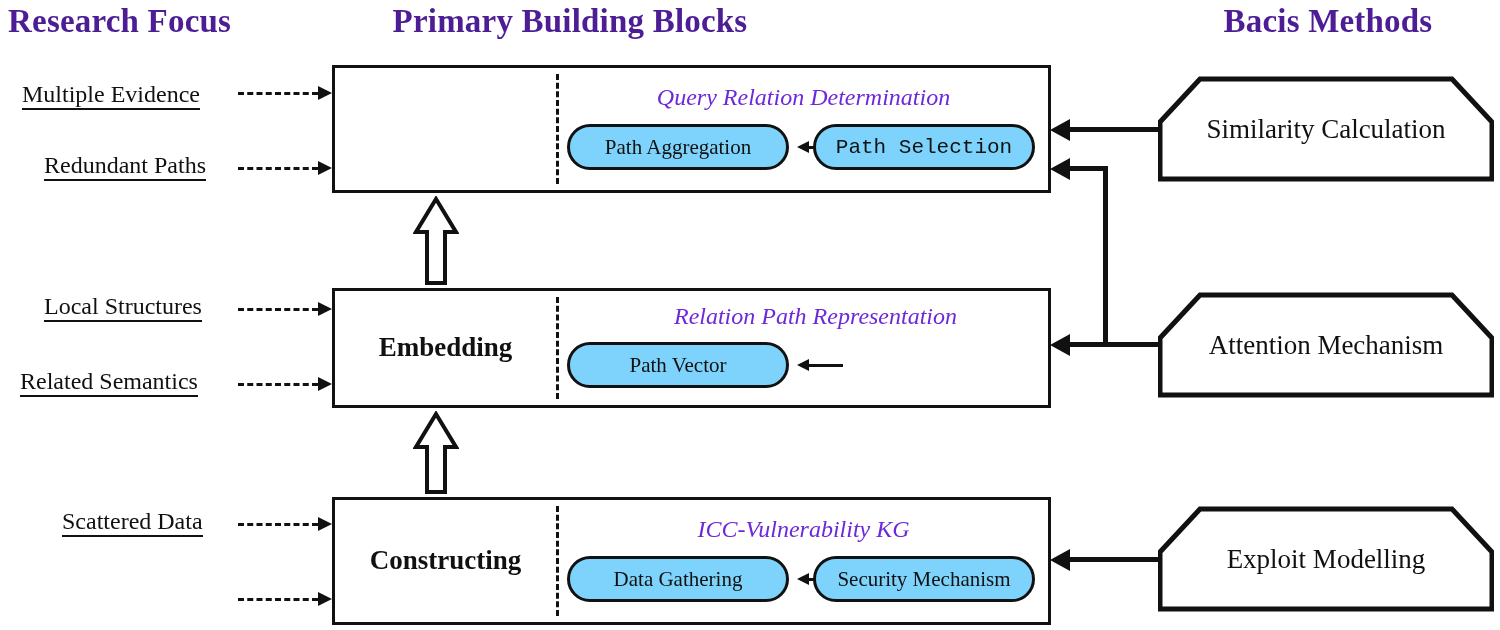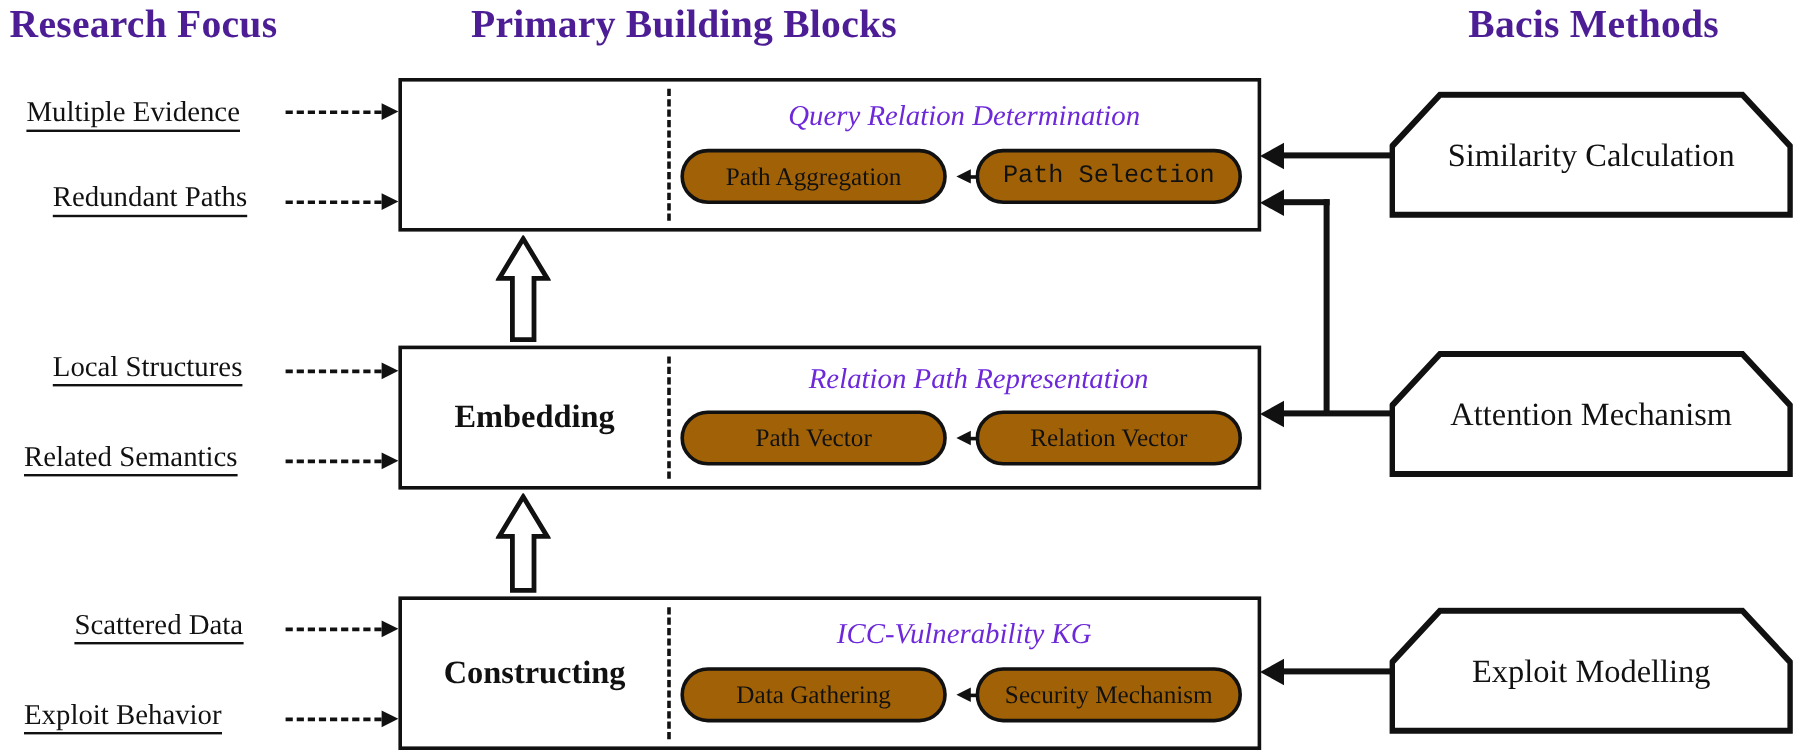--- a/index.html
+++ b/index.html
@@ -78,21 +78,21 @@
     text-align: center;
     white-space: nowrap;
     width: 100%;
   }
 
   
   .pill {
     position: absolute;
     border: 3px solid #111;
     border-radius: 26px;
-    background: #a16207;
+    background: #7dd3fc;
     display: flex;
     align-items: center;
     justify-content: center;
     font-size: 21px;
     color: #111;
     white-space: nowrap;
   }
   
   .pill-arrow { position: absolute; height: 12px; }
   .pill-arrow .pline {
@@ -140,21 +140,20 @@
 
   <div class="col-title" id="title-research">Research Focus</div>
   <div class="col-title" id="title-blocks">Primary Building Blocks</div>
   <div class="col-title" id="title-methods">Bacis Methods</div>
 
   <div class="focus-label" style="left:22px;  top:82px;">Multiple Evidence</div>
   <div class="focus-label" style="left:44px;  top:153px;">Redundant Paths</div>
   <div class="focus-label" style="left:44px;  top:294px;">Local Structures</div>
   <div class="focus-label" style="left:20px;  top:369px;">Related Semantics</div>
   <div class="focus-label" style="left:62px;  top:509px;">Scattered Data</div>
-  <div class="focus-label" style="left:20px;  top:584px;">Exploit Behavior</div>
 
   <div class="dashed-arrow" style="left:238px; top:86px;  width:94px;">
     <div class="dline" style="width:80px;"></div>
       <div class="dhead" style="left:80px;"></div>
   </div>
   <div class="dashed-arrow" style="left:238px; top:161px; width:94px;">
     <div class="dline" style="width:80px;"></div>
       <div class="dhead" style="left:80px;"></div>
   </div>
   <div class="dashed-arrow" style="left:238px; top:302px; width:94px;">
@@ -195,21 +194,20 @@
   <div class="stage-box" style="left:332px; top:288px; width:719px; height:120px;">
     <div class="stage-divider" style="left:221px;"></div>
     <div class="stage-name" style="left:0; top:41px; width:221px;">Embedding</div>
     <div class="stage-sub" style="left:236px; top:12px; width:489px;">Relation Path Representation</div>
 
     <div class="pill" style="left:232px; top:51px; width:222px; height:46px;">Path Vector</div>
     <div class="pill-arrow" style="left:462px; top:68px; width:46px;">
       <div class="pline" style="width:36px;"></div>
         <div class="phead"></div>
     </div>
-    <div class="pill" style="left:478px; top:51px; width:222px; height:46px;">Relation Vector</div>
   </div>
 
   <div class="up-arrow" style="left:413px; top:411px; width:46px; height:84px;">
     <svg width="46" height="84" viewBox="0 0 46 84">
       <polygon points="23,3 43,36 32,36 32,81 14,81 14,36 3,36" fill="#ffffff" stroke="#111111" stroke-width="4" stroke-linejoin="miter"></polygon>
     </svg>
   </div>
 
   <div class="stage-box" style="left:332px; top:497px; width:719px; height:128px;">
     <div class="stage-divider" style="left:221px;"></div>

